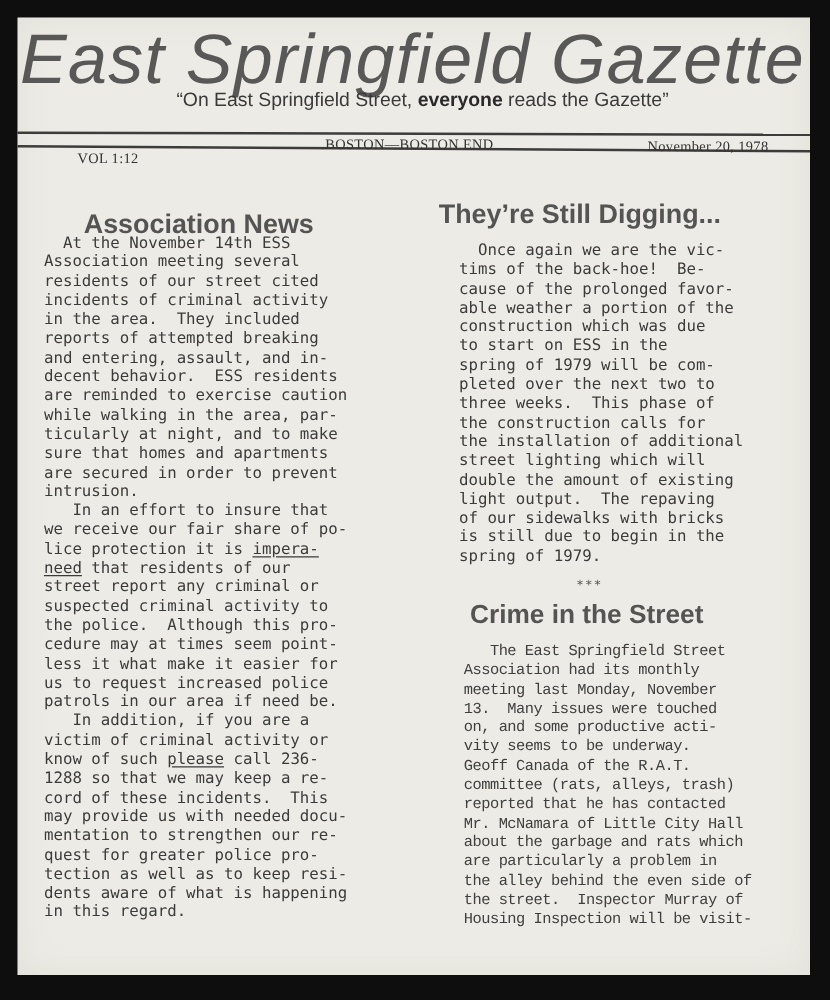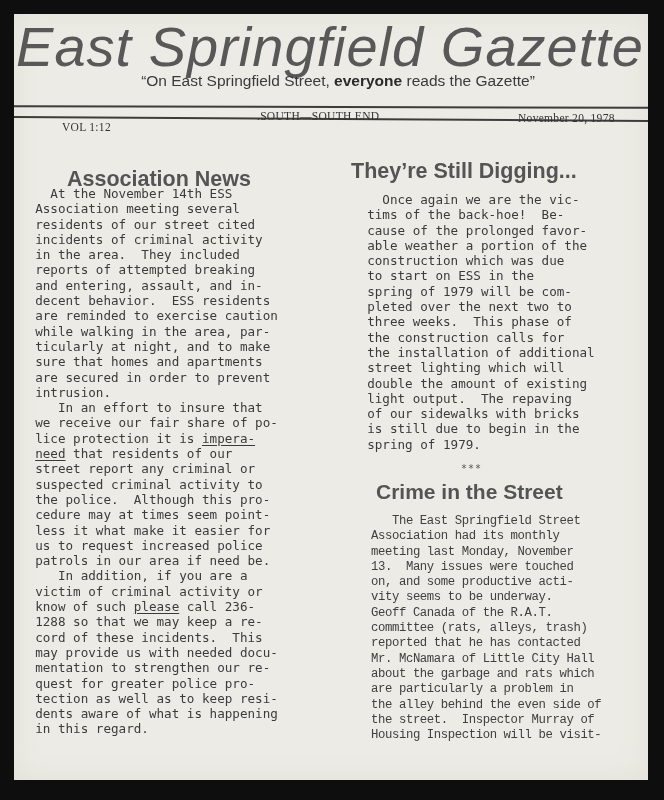--- a/index.html
+++ b/index.html
@@ -58,21 +58,21 @@
 <body>
 
 <div class="paper">
 
   <div class="masthead-title">East Springfield Gazette</div>
   <div class="tagline"><span>“On East Springfield Street, </span><b>everyone</b><span> reads the Gazette”</span></div>
 
   <div class="rule r1"></div>
   <div class="rule r2"></div>
   <div class="infobar info-vol">VOL 1:12</div>
-  <div class="infobar info-loc">.SOUTH—SOUTH END</div>
+  <div class="infobar info-loc">.BOSTON—BOSTON END</div>
   <div class="infobar info-date">November 20, 1978</div>
 
   <div class="heading h-assoc">Association News</div>
   <div class="body col-left"><span>    At the November 14th ESS</span>
 <span>  Association meeting several</span>
 <span>  residents of our street cited</span>
 <span>  incidents of criminal activity</span>
 <span>  in the area.  They included</span>
 <span>  reports of attempted breaking</span>
 <span>  and entering, assault, and in-</span>

